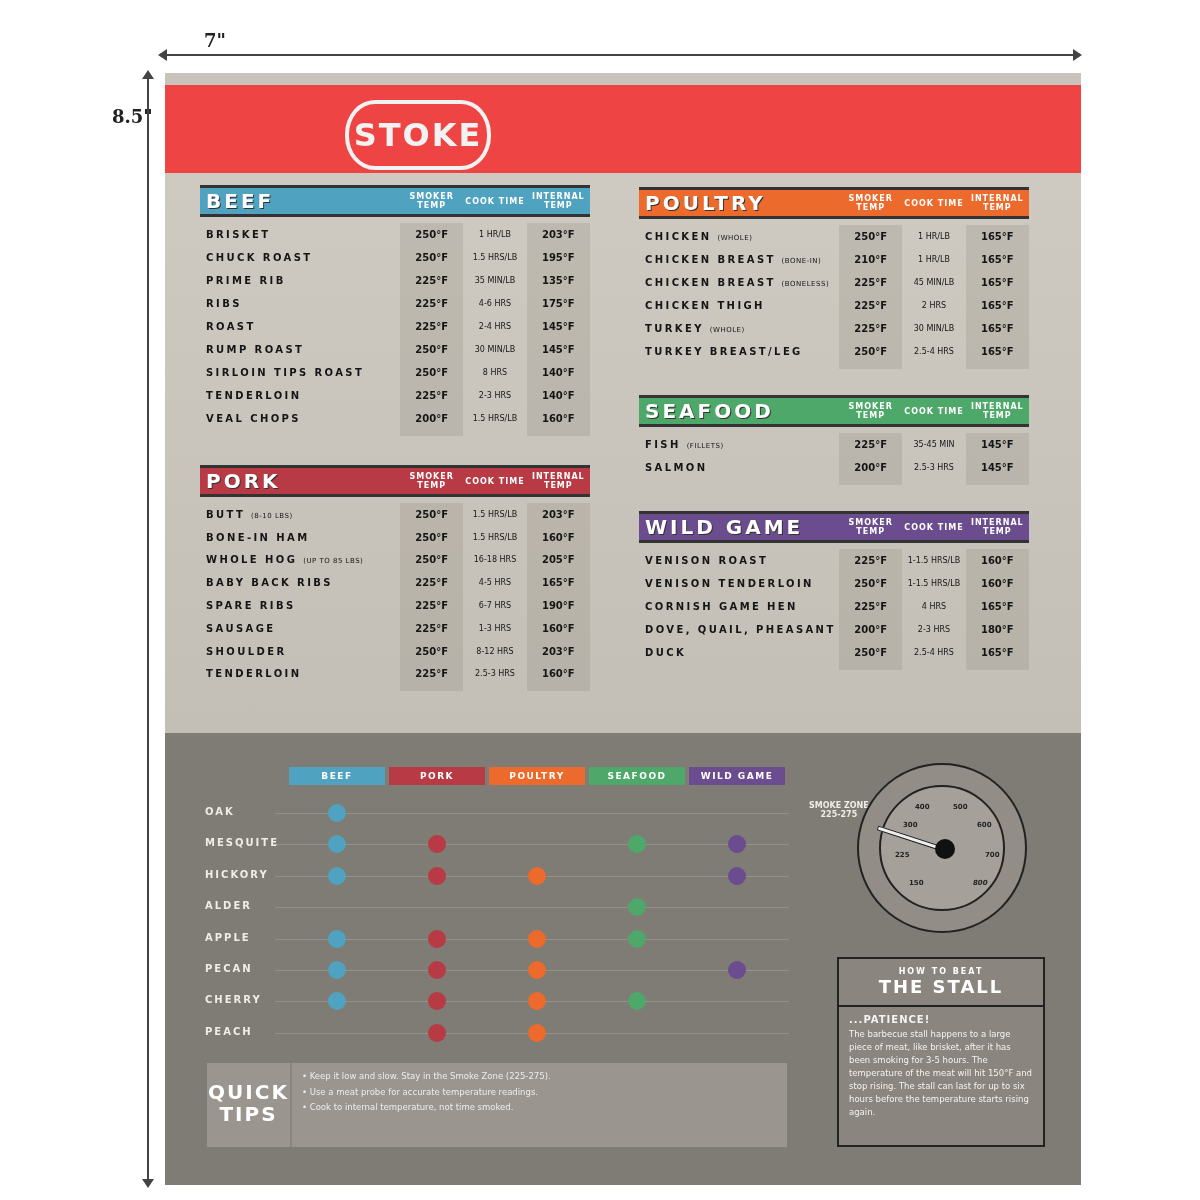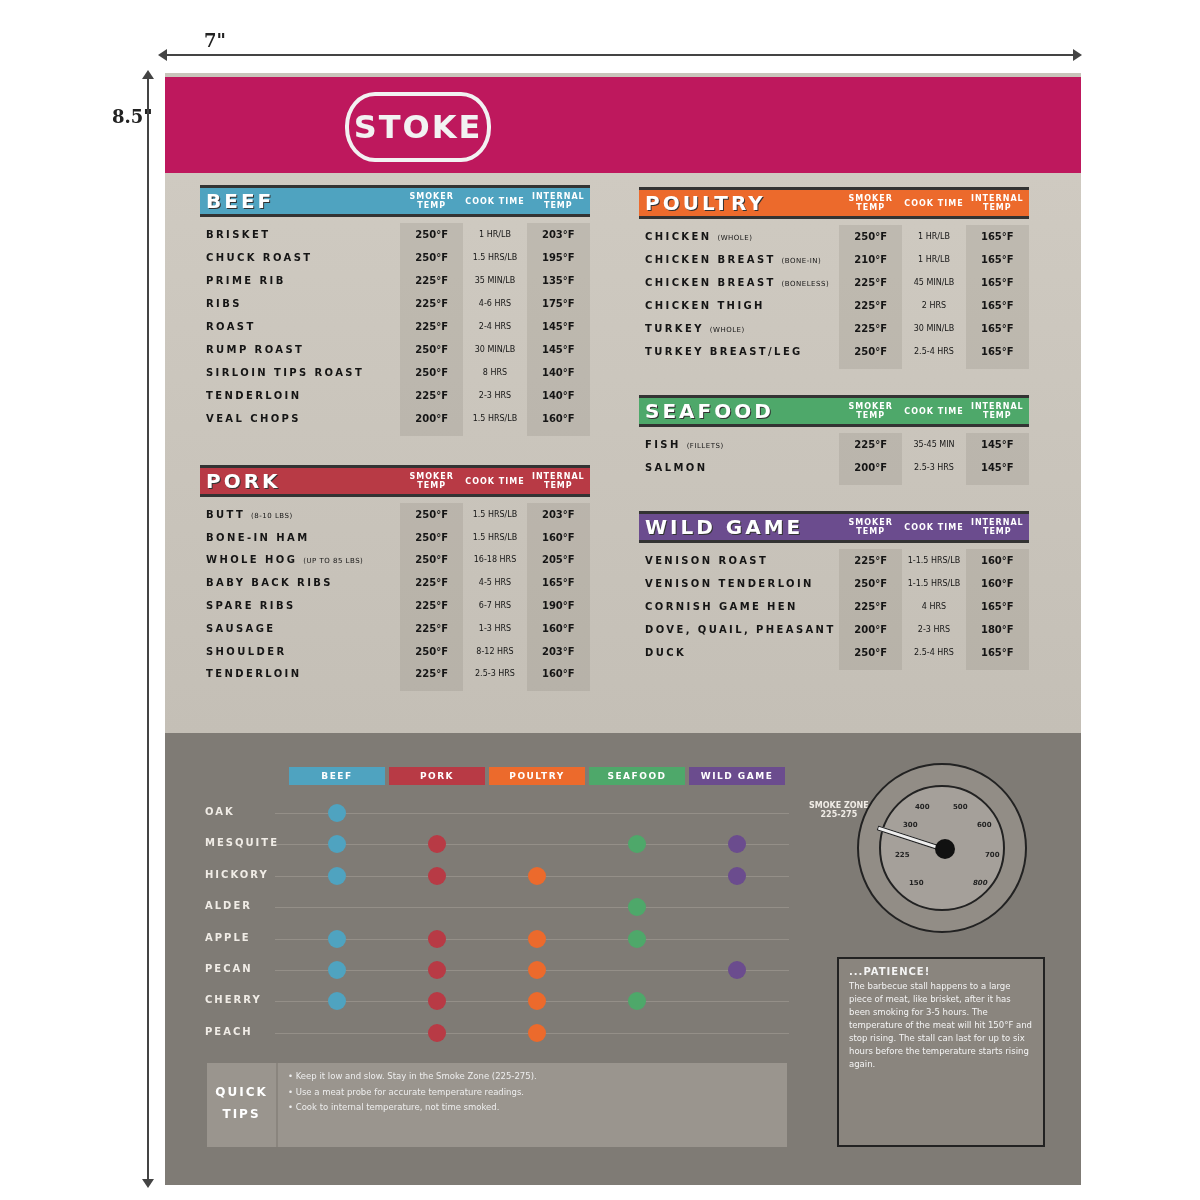--- a/index.html
+++ b/index.html
@@ -9,21 +9,21 @@
   .meas-title{position:absolute;left:0;right:0;top:6px;text-align:center;font-weight:bold;font-size:20px;letter-spacing:4px;color:#222}
   .arrow-h{position:absolute;left:0;right:0;top:32px;height:2px;background:#444}
   .arrow-h:before{content:"";position:absolute;left:-2px;top:-5px;border-right:9px solid #444;border-top:6px solid transparent;border-bottom:6px solid transparent}
   .arrow-h:after{content:"";position:absolute;right:-2px;top:-5px;border-left:9px solid #444;border-top:6px solid transparent;border-bottom:6px solid transparent}
   .meas-h{position:absolute;left:112px;top:106px;font-weight:bold;font-size:18px;font-family:"DejaVu Serif",serif;color:#222}
   .arrow-v{position:absolute;left:147px;top:74px;width:2px;height:1110px;background:#444}
   .arrow-v:before{content:"";position:absolute;top:-4px;left:-5px;border-bottom:9px solid #444;border-left:6px solid transparent;border-right:6px solid transparent}
   .arrow-v:after{content:"";position:absolute;bottom:-4px;left:-5px;border-top:9px solid #444;border-left:6px solid transparent;border-right:6px solid transparent}
 
   .poster{position:absolute;left:165px;top:73px;width:916px;height:1112px;background:#c9c4bb}
-  .header{position:absolute;left:0;top:4px;width:916px;height:100px;background:#be185d}
+  .header{position:absolute;left:0;top:12px;width:916px;height:100px;background:#ef4444}
   .logo{position:absolute;left:180px;top:15px;width:146px;height:70px;border:4px solid #f2f2f2;border-radius:30px/34px;color:#f2f2f2;font-weight:bold;font-size:32px;letter-spacing:2px;text-align:center;line-height:62px}
   .hdr-title{position:absolute;left:352px;top:36px;color:#f2f2f2;font-weight:bold;font-size:24px;letter-spacing:6px}
 
   .top-area{position:absolute;left:0;top:100px;width:916px;height:560px;background:linear-gradient(180deg,#cfcac1,#c4bfb6)}
   .table{position:absolute}
   .tbl-head{position:relative;height:32px;border-top:3px solid #333;border-bottom:3px solid #333;display:flex;align-items:center}
   .tbl-name{flex:0 0 200px;padding-left:6px;color:#fff;font-weight:bold;font-size:20px;letter-spacing:3px;text-shadow:1px 1px 0 #333}
   .tbl-col{flex:1;text-align:center;color:#fff;font-size:8px;font-weight:bold;line-height:9px;letter-spacing:1px}
   .col-wrap{position:absolute;top:38px;bottom:-6px;background:rgba(120,115,105,.18)}
   .tbl-row{position:relative;height:23px;display:flex;align-items:center;font-size:10px;font-weight:bold;letter-spacing:2.4px;color:#151515}
@@ -34,21 +34,21 @@
   .usda{position:absolute;left:476px;top:606px;width:380px;text-align:center;font-size:9.5px;color:#222;line-height:14px}
 
   .bottom-area{position:absolute;left:0;top:660px;width:916px;height:452px;background:#7f7b75}
   .wood-head{position:absolute;top:34px;display:flex;gap:4px;left:124px}
   .wh{width:96px;height:18px;text-align:center;color:#fff;font-size:9px;font-weight:bold;letter-spacing:1.5px;line-height:18px}
   .wood-row{position:absolute;left:40px;width:584px;height:20px}
   .wood-row .line{position:absolute;left:70px;right:0;top:10px;height:1px;background:#948f88}
   .wood-lbl{position:absolute;left:0;top:3px;color:#f0ece6;font-size:10px;font-weight:bold;letter-spacing:2px}
   .dot{position:absolute;top:1px;width:18px;height:18px;border-radius:50%}
   .tips{position:absolute;left:42px;top:330px;width:580px;height:84px;background:#9a958e;display:flex}
-  .tips-title{width:71px;border-right:2px solid #8a857e;color:#fff;font-weight:bold;font-size:12px;letter-spacing:2px;text-align:center;padding-top:18px;line-height:22px}
+  .tips-title{width:85px;border-right:2px solid #8a857e;color:#fff;font-weight:bold;font-size:20px;letter-spacing:2px;text-align:center;padding-top:18px;line-height:22px}
   .tips-col{flex:1;padding:8px 10px;color:#eee;font-size:8.5px;line-height:11.5px}
   .tips-col div{margin-bottom:4px}
   .dial{position:absolute;left:692px;top:30px;width:170px;height:170px;border-radius:50%;border:2px solid #222;background:#928d86}
   .dial-inner{position:absolute;left:20px;top:20px;width:126px;height:126px;border-radius:50%;border:2px solid #222;background:#a5a09a}
   .needle{position:absolute;left:63px;top:60px;width:70px;height:5px;background:#eee;transform-origin:0 50%;transform:rotate(198deg);border:1px solid #222}
   .hub{position:absolute;left:54px;top:52px;width:20px;height:20px;border-radius:50%;background:#111}
   .dnum{position:absolute;font-size:7px;color:#222;font-weight:bold}
   .smoke-lbl{position:absolute;left:644px;top:68px;color:#f0ece6;font-size:8px;font-weight:bold;text-align:center;line-height:9px}
   .stall{position:absolute;left:672px;top:224px;width:208px;height:190px;border:2px solid #222;background:#8a857e}
   .stall-head{height:48px;border-bottom:2px solid #222;text-align:center;color:#fff}
@@ -393,20 +393,24 @@
           <span class="dnum" style="left: 22px; top: 34px;">300</span>
           <span class="dnum" style="left: 34px; top: 16px;">400</span>
           <span class="dnum" style="left: 72px; top: 16px;">500</span>
           <span class="dnum" style="left: 96px; top: 34px;">600</span>
           <span class="dnum" style="left: 104px; top: 64px;">700</span>
           <span class="dnum" style="left: 92px; top: 92px; font-style: italic;">800</span>
         </div>
     </div>
 
     <div class="stall">
+      <div class="stall-head">
+        <div class="stall-small">HOW TO BEAT</div>
+        <div class="stall-big">THE STALL</div>
+      </div>
       <div class="stall-body">
         <div class="stall-pat">...PATIENCE!</div>
         <div>The barbecue stall happens to a large piece of meat, like brisket, after it has been smoking for 3-5 hours. The temperature of the meat will hit 150°F and stop rising. The stall can last for up to six hours before the temperature starts rising again.</div>
       </div>
     </div>
 
     <div class="tips">
       <div class="tips-title">QUICK TIPS</div>
       <div class="tips-col" id="tips-left">
           <div>• Keep it low and slow. Stay in the Smoke Zone (225-275).</div>

